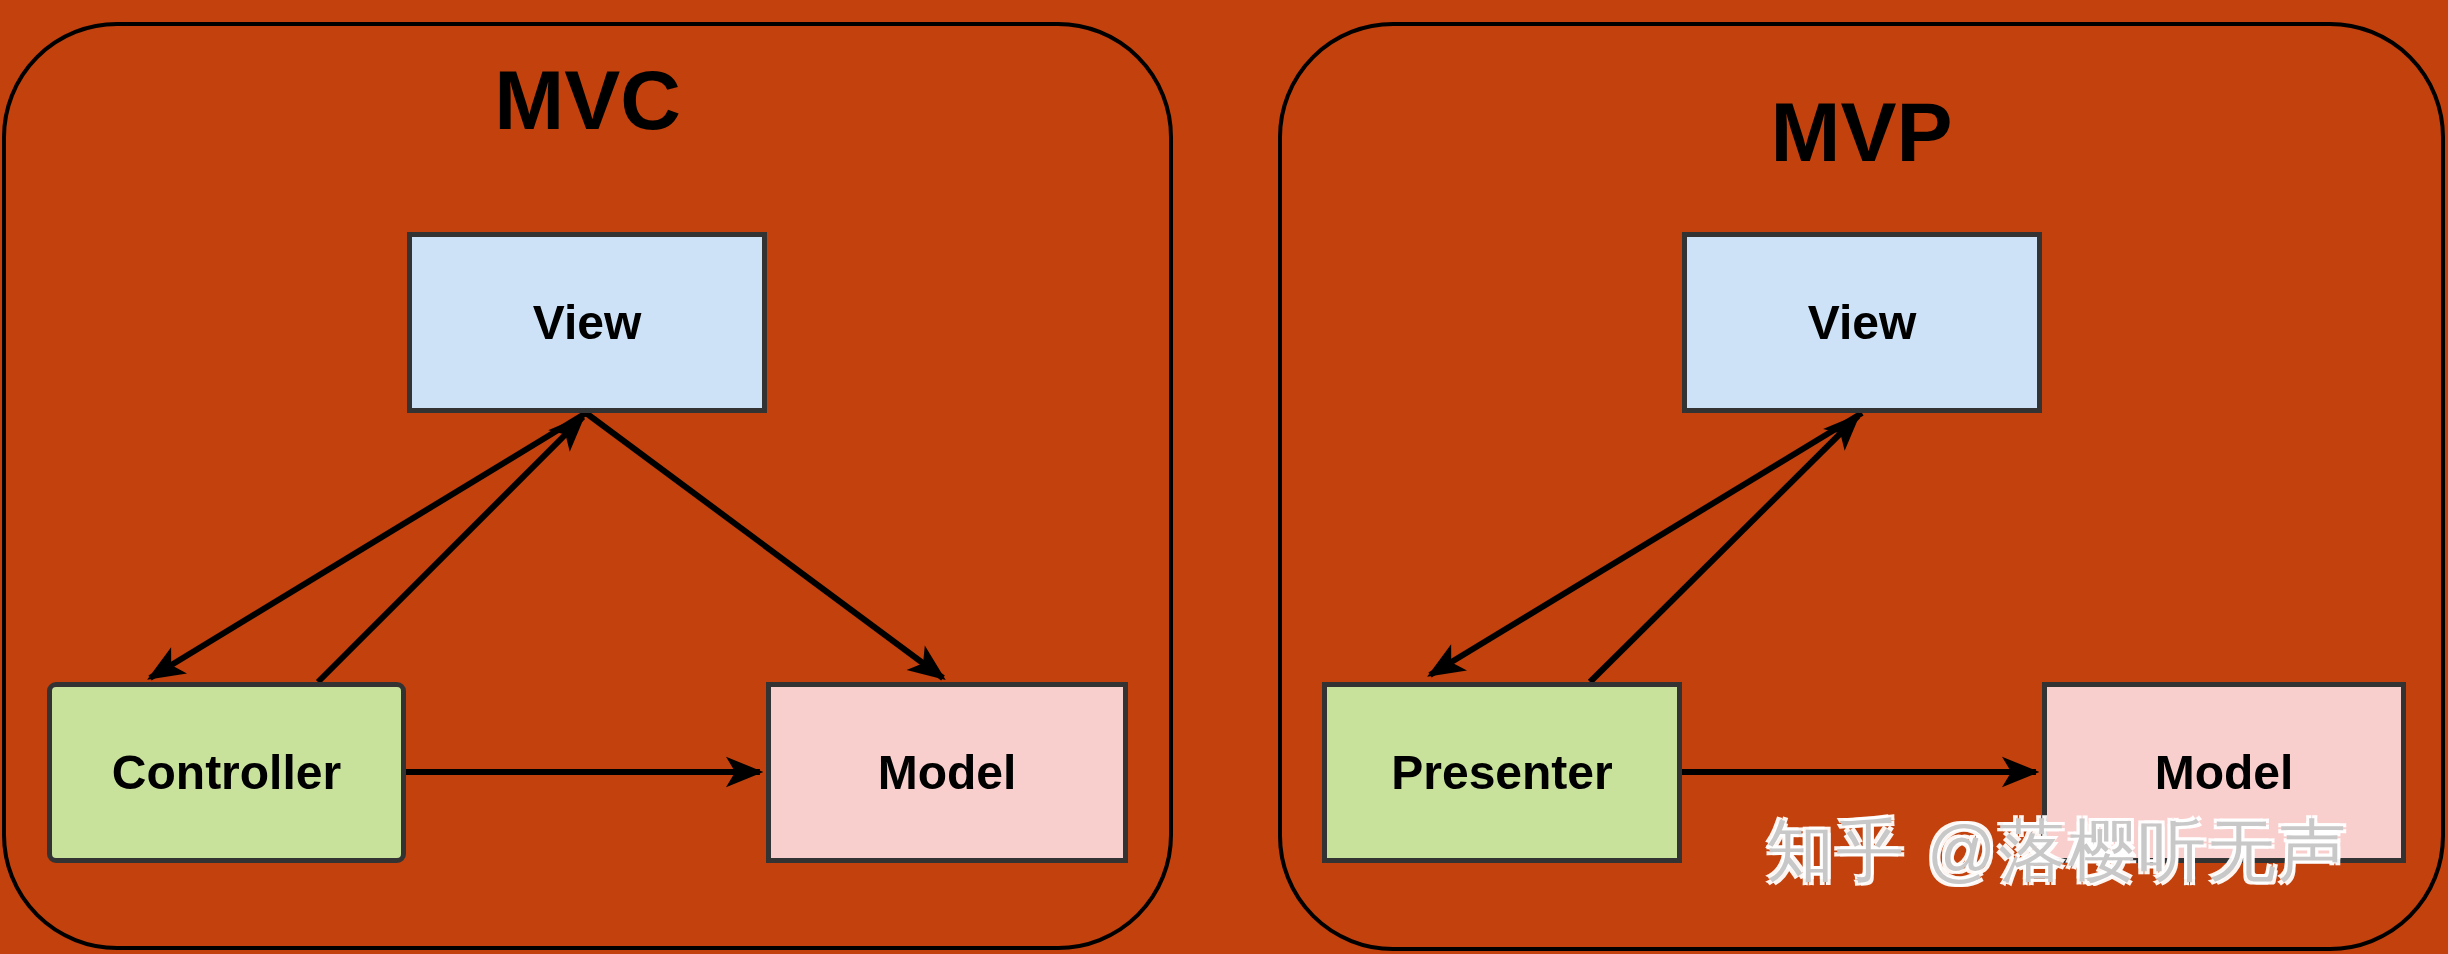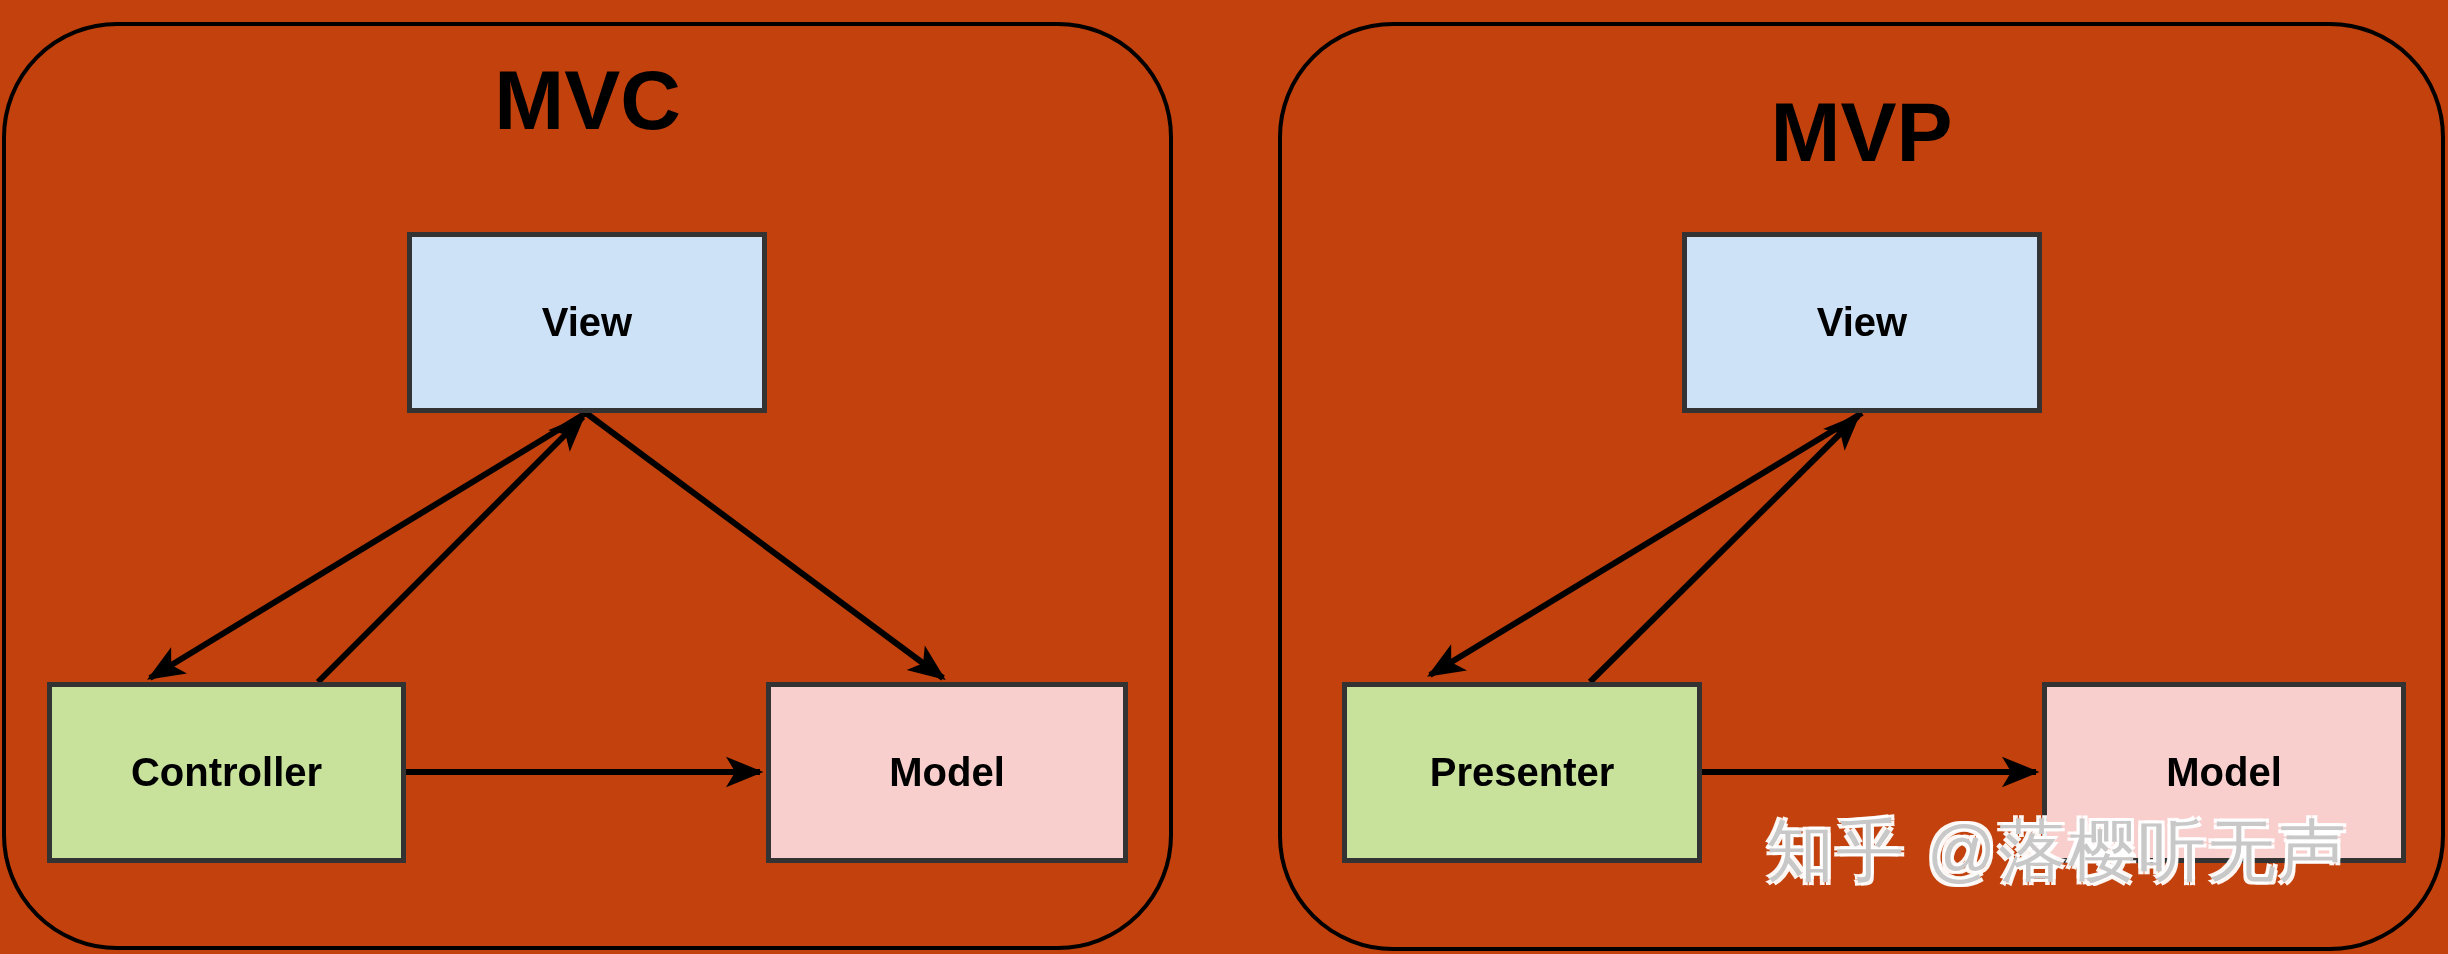--- a/index.html
+++ b/index.html
@@ -32,28 +32,28 @@
   #title-mvc { left: 2px;    top: 58px; width: 1171px; }
   #title-mvp { left: 1278px; top: 58px; width: 1167px; margin-top: 32px; }
   .node {
     position: absolute;
     box-sizing: border-box;
     border: 5px solid #333333;
     display: flex;
     align-items: center;
     justify-content: center;
     font-weight: bold;
-    font-size: 40px;
+    font-size: 48px;
     color: #000000;
   }
   #mvc-view       { left: 407px;  top: 232px; width: 360px; height: 181px; }
-  #mvc-controller { left: 47px;   top: 682px; width: 359px; height: 181px; }
+  #mvc-controller { left: 47px;   top: 682px; width: 359px; height: 181px; border-radius: 9px; }
   #mvc-model      { left: 766px;  top: 682px; width: 362px; height: 181px; }
   #mvp-view       { left: 1682px; top: 232px; width: 360px; height: 181px; }
-  #mvp-presenter  { left: 1322px; top: 682px; width: 360px; height: 181px; margin-left: 20px; }
+  #mvp-presenter  { left: 1322px; top: 682px; width: 360px; height: 181px; }
   #mvp-model      { left: 2042px; top: 682px; width: 364px; height: 181px; }
   #arrow-layer {
     position: absolute;
     left: 0; top: 0;
     width: 2448px;
     height: 954px;
     pointer-events: none;
   }
   #arrow-layer line { stroke: #000000; stroke-width: 6; }
   #watermark {

